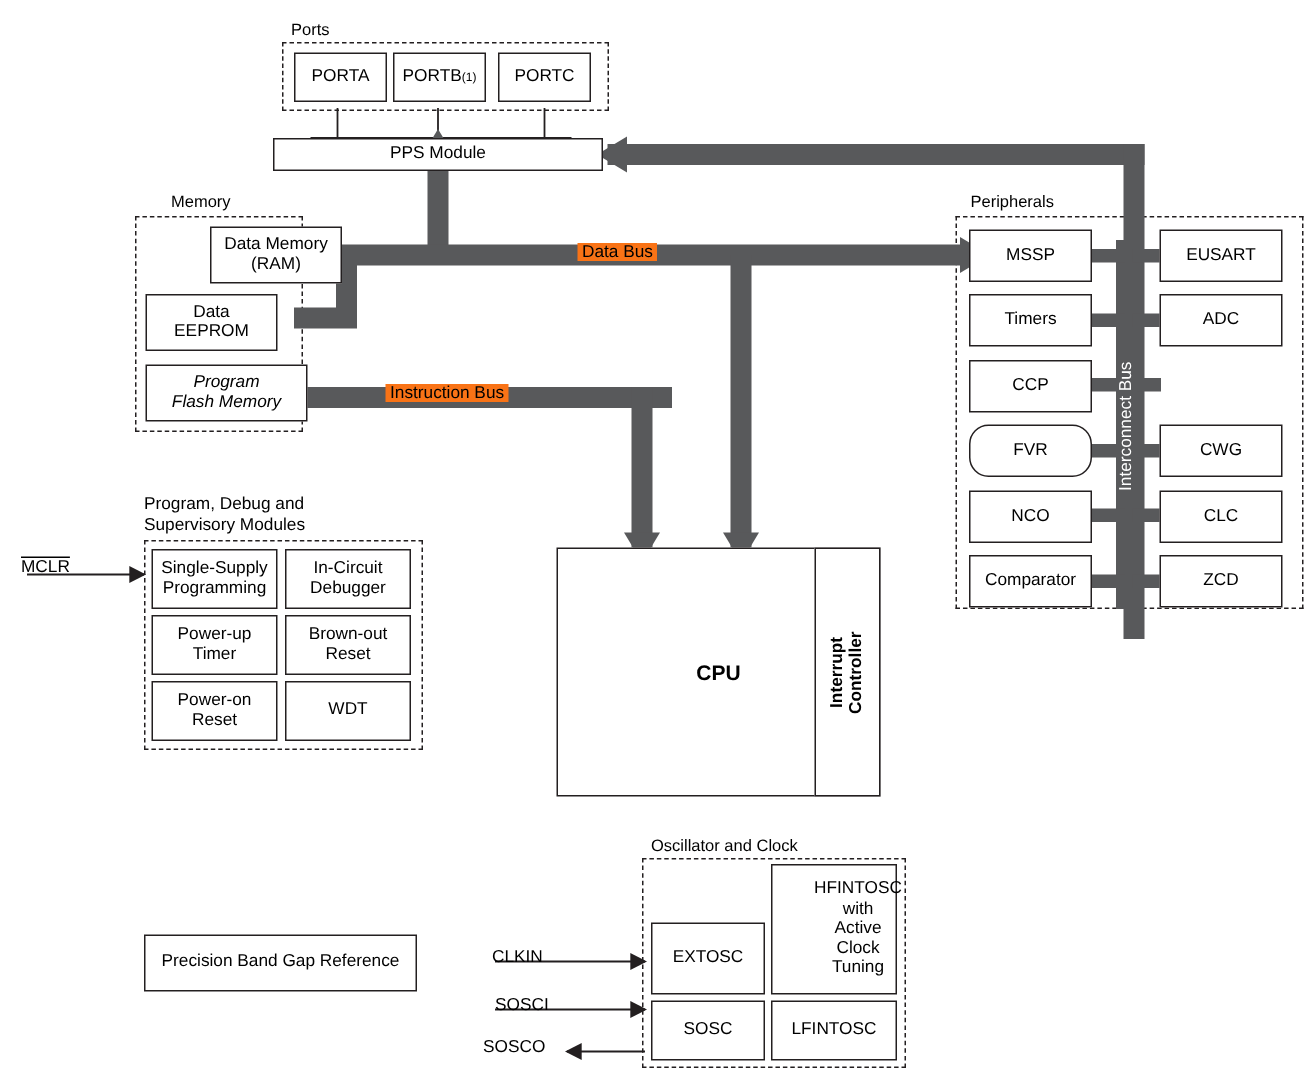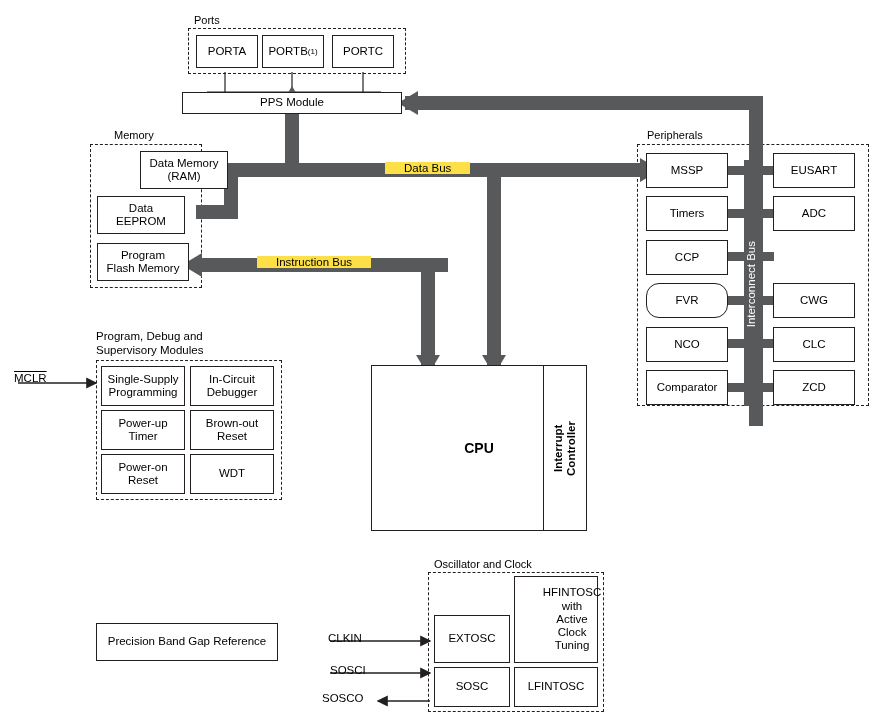--- a/index.html
+++ b/index.html
@@ -48,22 +48,22 @@
   }
   .plainlabel {
     position: absolute;
     font-size: 11.5px;
     white-space: nowrap;
     z-index: 6;
   }
   .buslabel {
     position: absolute;
     font-size: 11.5px;
-    background: #fde047;
-    padding: 0 19px;
+    background: #f97316;
+    padding: 0 3px;
     white-space: nowrap;
     z-index: 8;
   }
   .bar {
     position: absolute;
     background: #58595b;
     z-index: 3;
   }
   .vert-text {
     writing-mode: vertical-rl;
@@ -188,21 +188,21 @@
   <div class="grouplabel" style="left:112px; top:129px;">Memory</div>
 
   <div class="box" style="left:97px; top:151px; width:88px; height:38px; white-space:pre-line;margin-left:43px;">
     <span>Data Memory
 (RAM)</span>
   </div>
   <div class="box" style="left:97px; top:196px; width:88px; height:38px; white-space:pre-line;">
     <span>Data
 EEPROM</span>
   </div>
-  <div class="box" style="left:97px; top:243px; width:92px; height:38px; white-space:pre-line;">
+  <div class="box" style="left:97px; top:243px; width:108px; height:38px; white-space:pre-line;font-style:italic;">
     <span>Program
 Flash Memory</span>
   </div>
 
   <div class="buslabel" style="left:385px; top:162px;">Data Bus</div>
   <div class="buslabel" style="left:257px; top:256px;">Instruction Bus</div>
 
   <div class="plainlabel" style="left:744px; top:234px; width:14px; height:100px; display:flex; align-items:center; justify-content:center; background:#58595b;">
     <span class="vert-text" style="color:#ffffff;">Interconnect Bus</span>
   </div>

